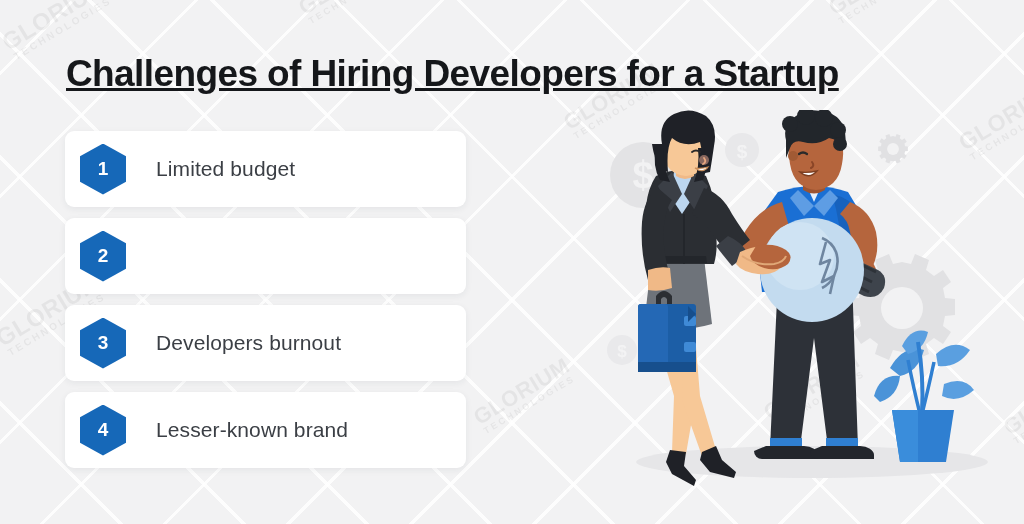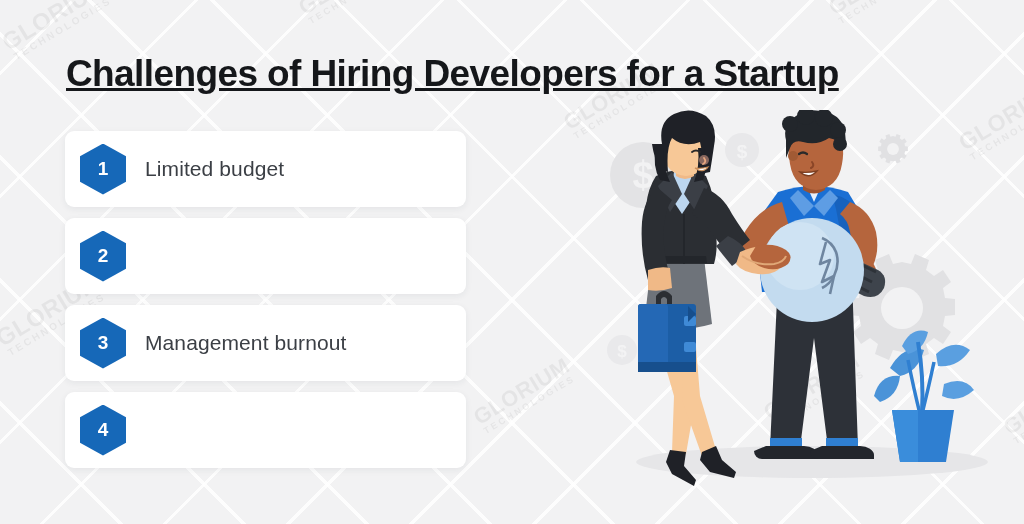--- a/index.html
+++ b/index.html
@@ -100,21 +100,21 @@
     justify-content: center;
   }
   .hex-num {
     color: #ffffff;
     font-size: 19px;
     font-weight: 700;
     line-height: 1;
     margin-top: -1px;
   }
   .card-label {
-    margin-left: 19px;
+    margin-left: 30px;
     font-size: 21px;
     color: #3b3f45;
     font-weight: 400;
     letter-spacing: 0.1px;
   }
 
   
   .illustration {
     position: absolute;
     left: 600px;
@@ -176,27 +176,28 @@
     <div class="card">
       <div class="hexagon">
         <span class="hex-num">2</span>
       </div>
     </div>
 
     <div class="card">
       <div class="hexagon">
         <span class="hex-num">3</span>
       </div>
-      <span class="card-label">Management burnout</span>
+      <span class="card-label">Developers burnout</span>
     </div>
 
     <div class="card">
       <div class="hexagon">
         <span class="hex-num">4</span>
       </div>
+      <span class="card-label">Lesser-known brand</span>
     </div>
 
   </div>
 
   <div class="illustration">
     <svg viewBox="0 0 424 390" width="424" height="390" xmlns="http://www.w3.org/2000/svg">
 
       <g opacity="1">
         <circle cx="43" cy="65" r="33" fill="#e3e3e5"></circle>
         <text x="43" y="78" text-anchor="middle" font-family="Liberation Sans, sans-serif" font-size="38" font-weight="700" fill="#f2f2f3">$</text>

